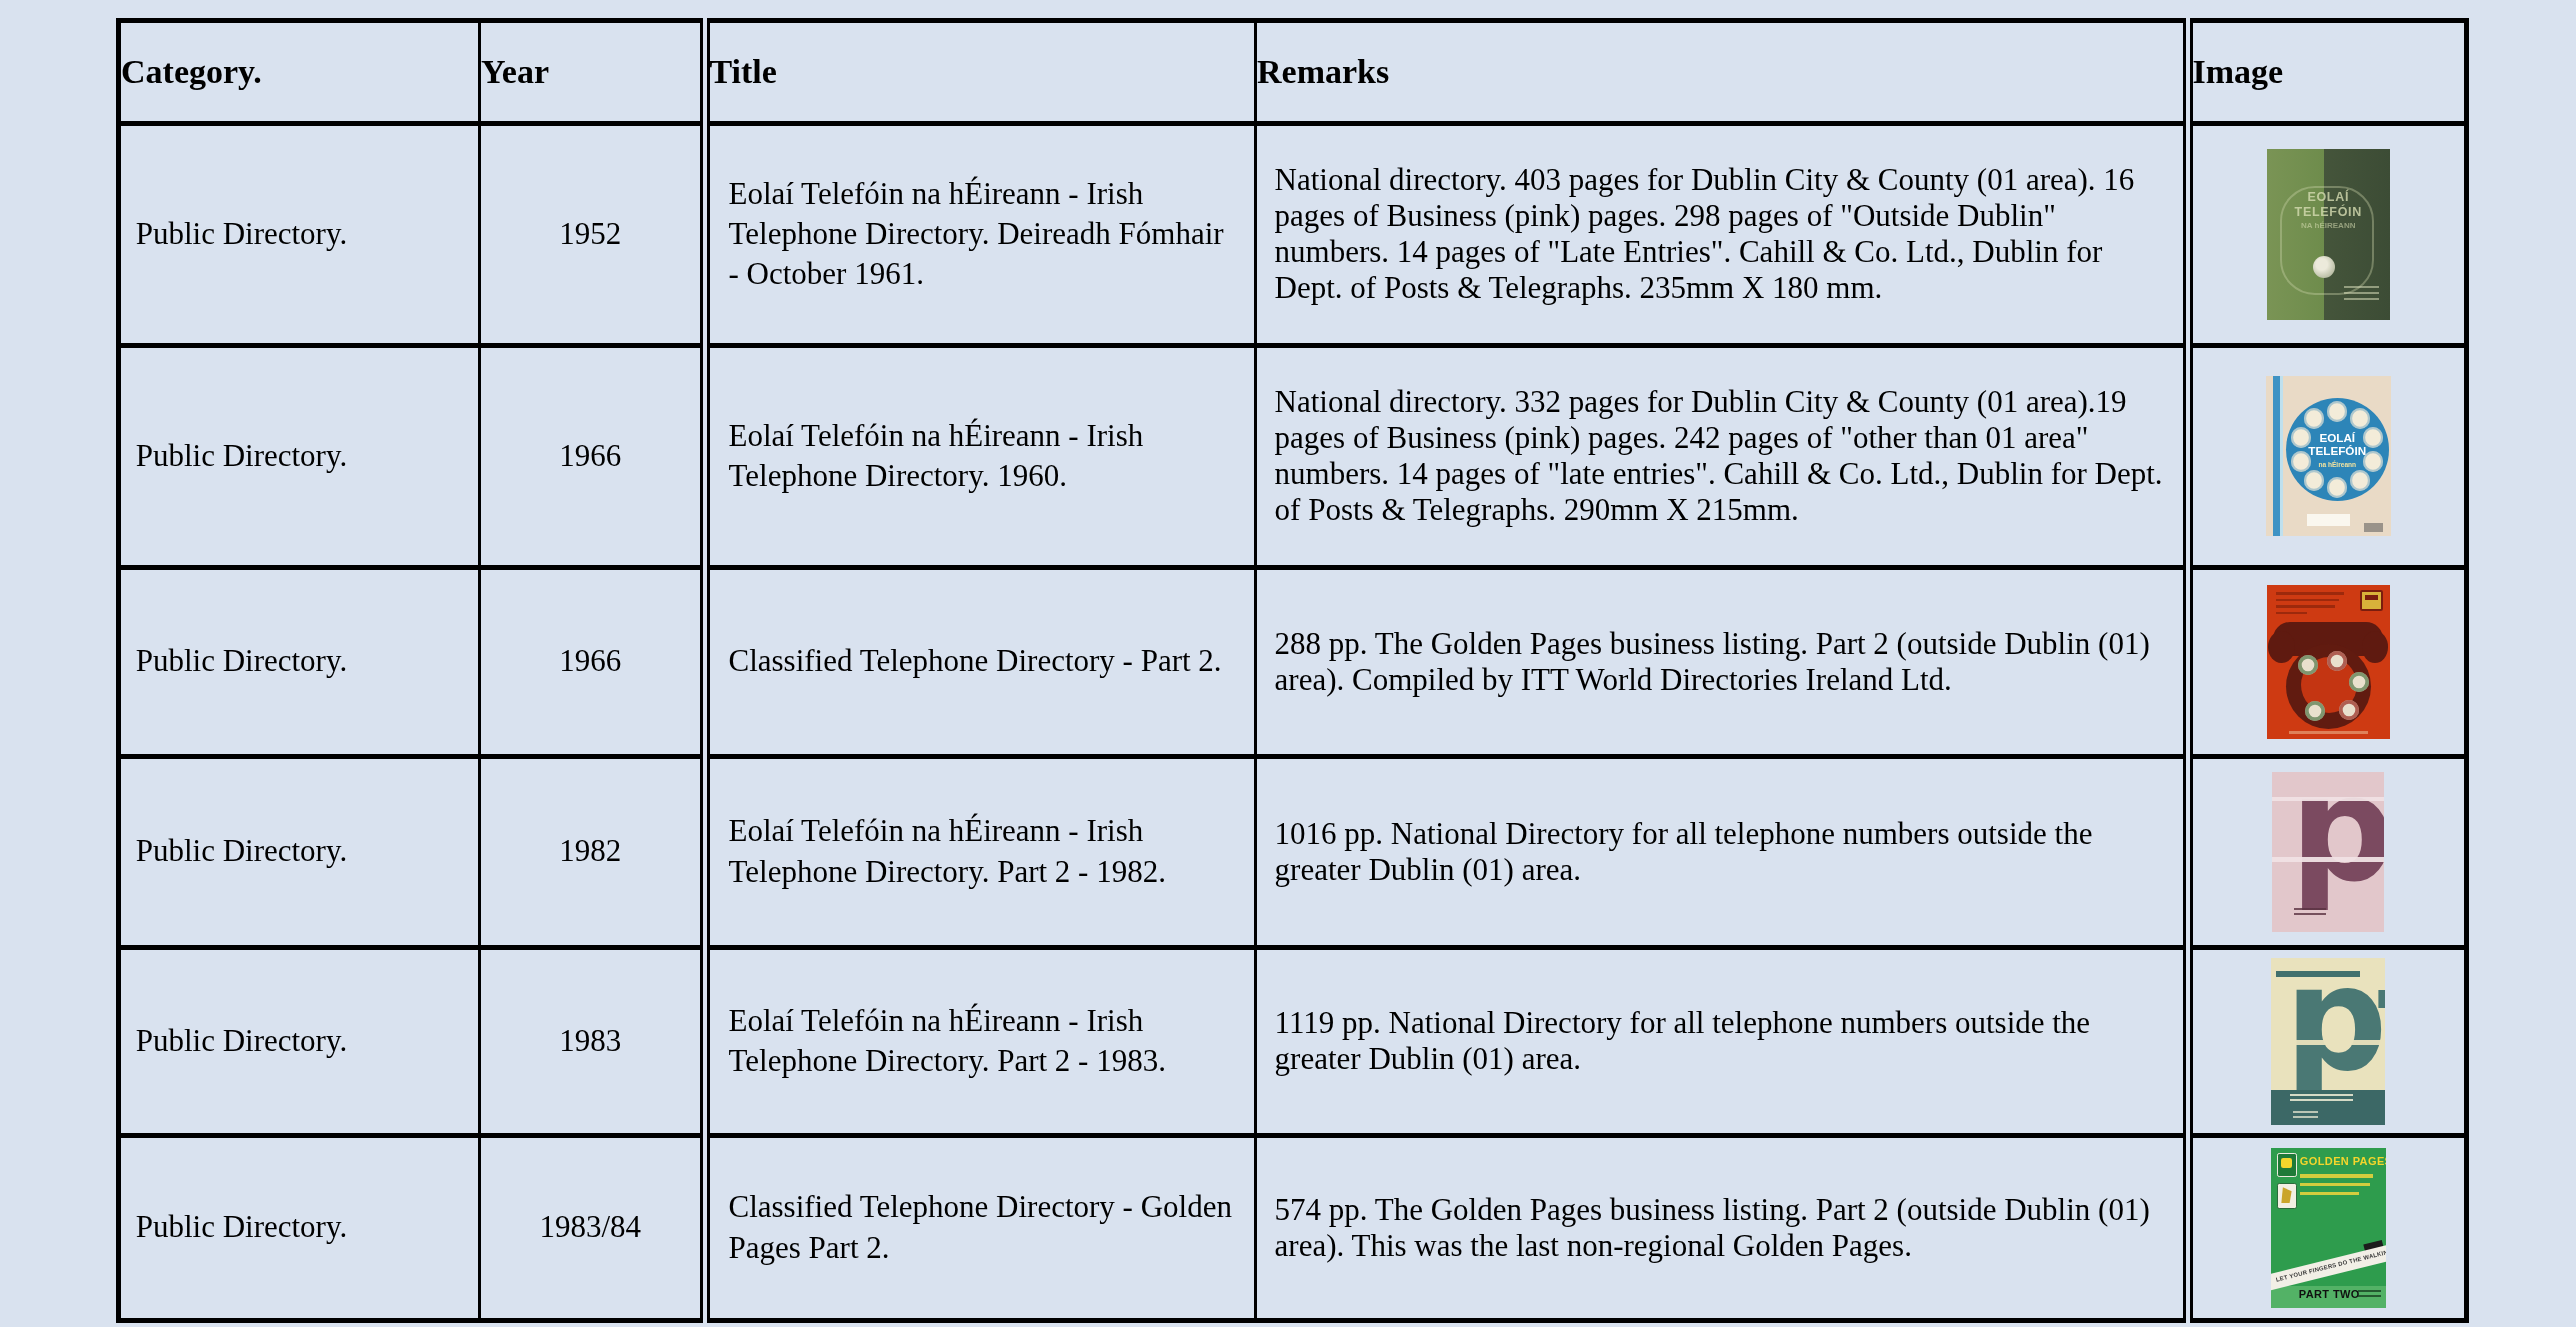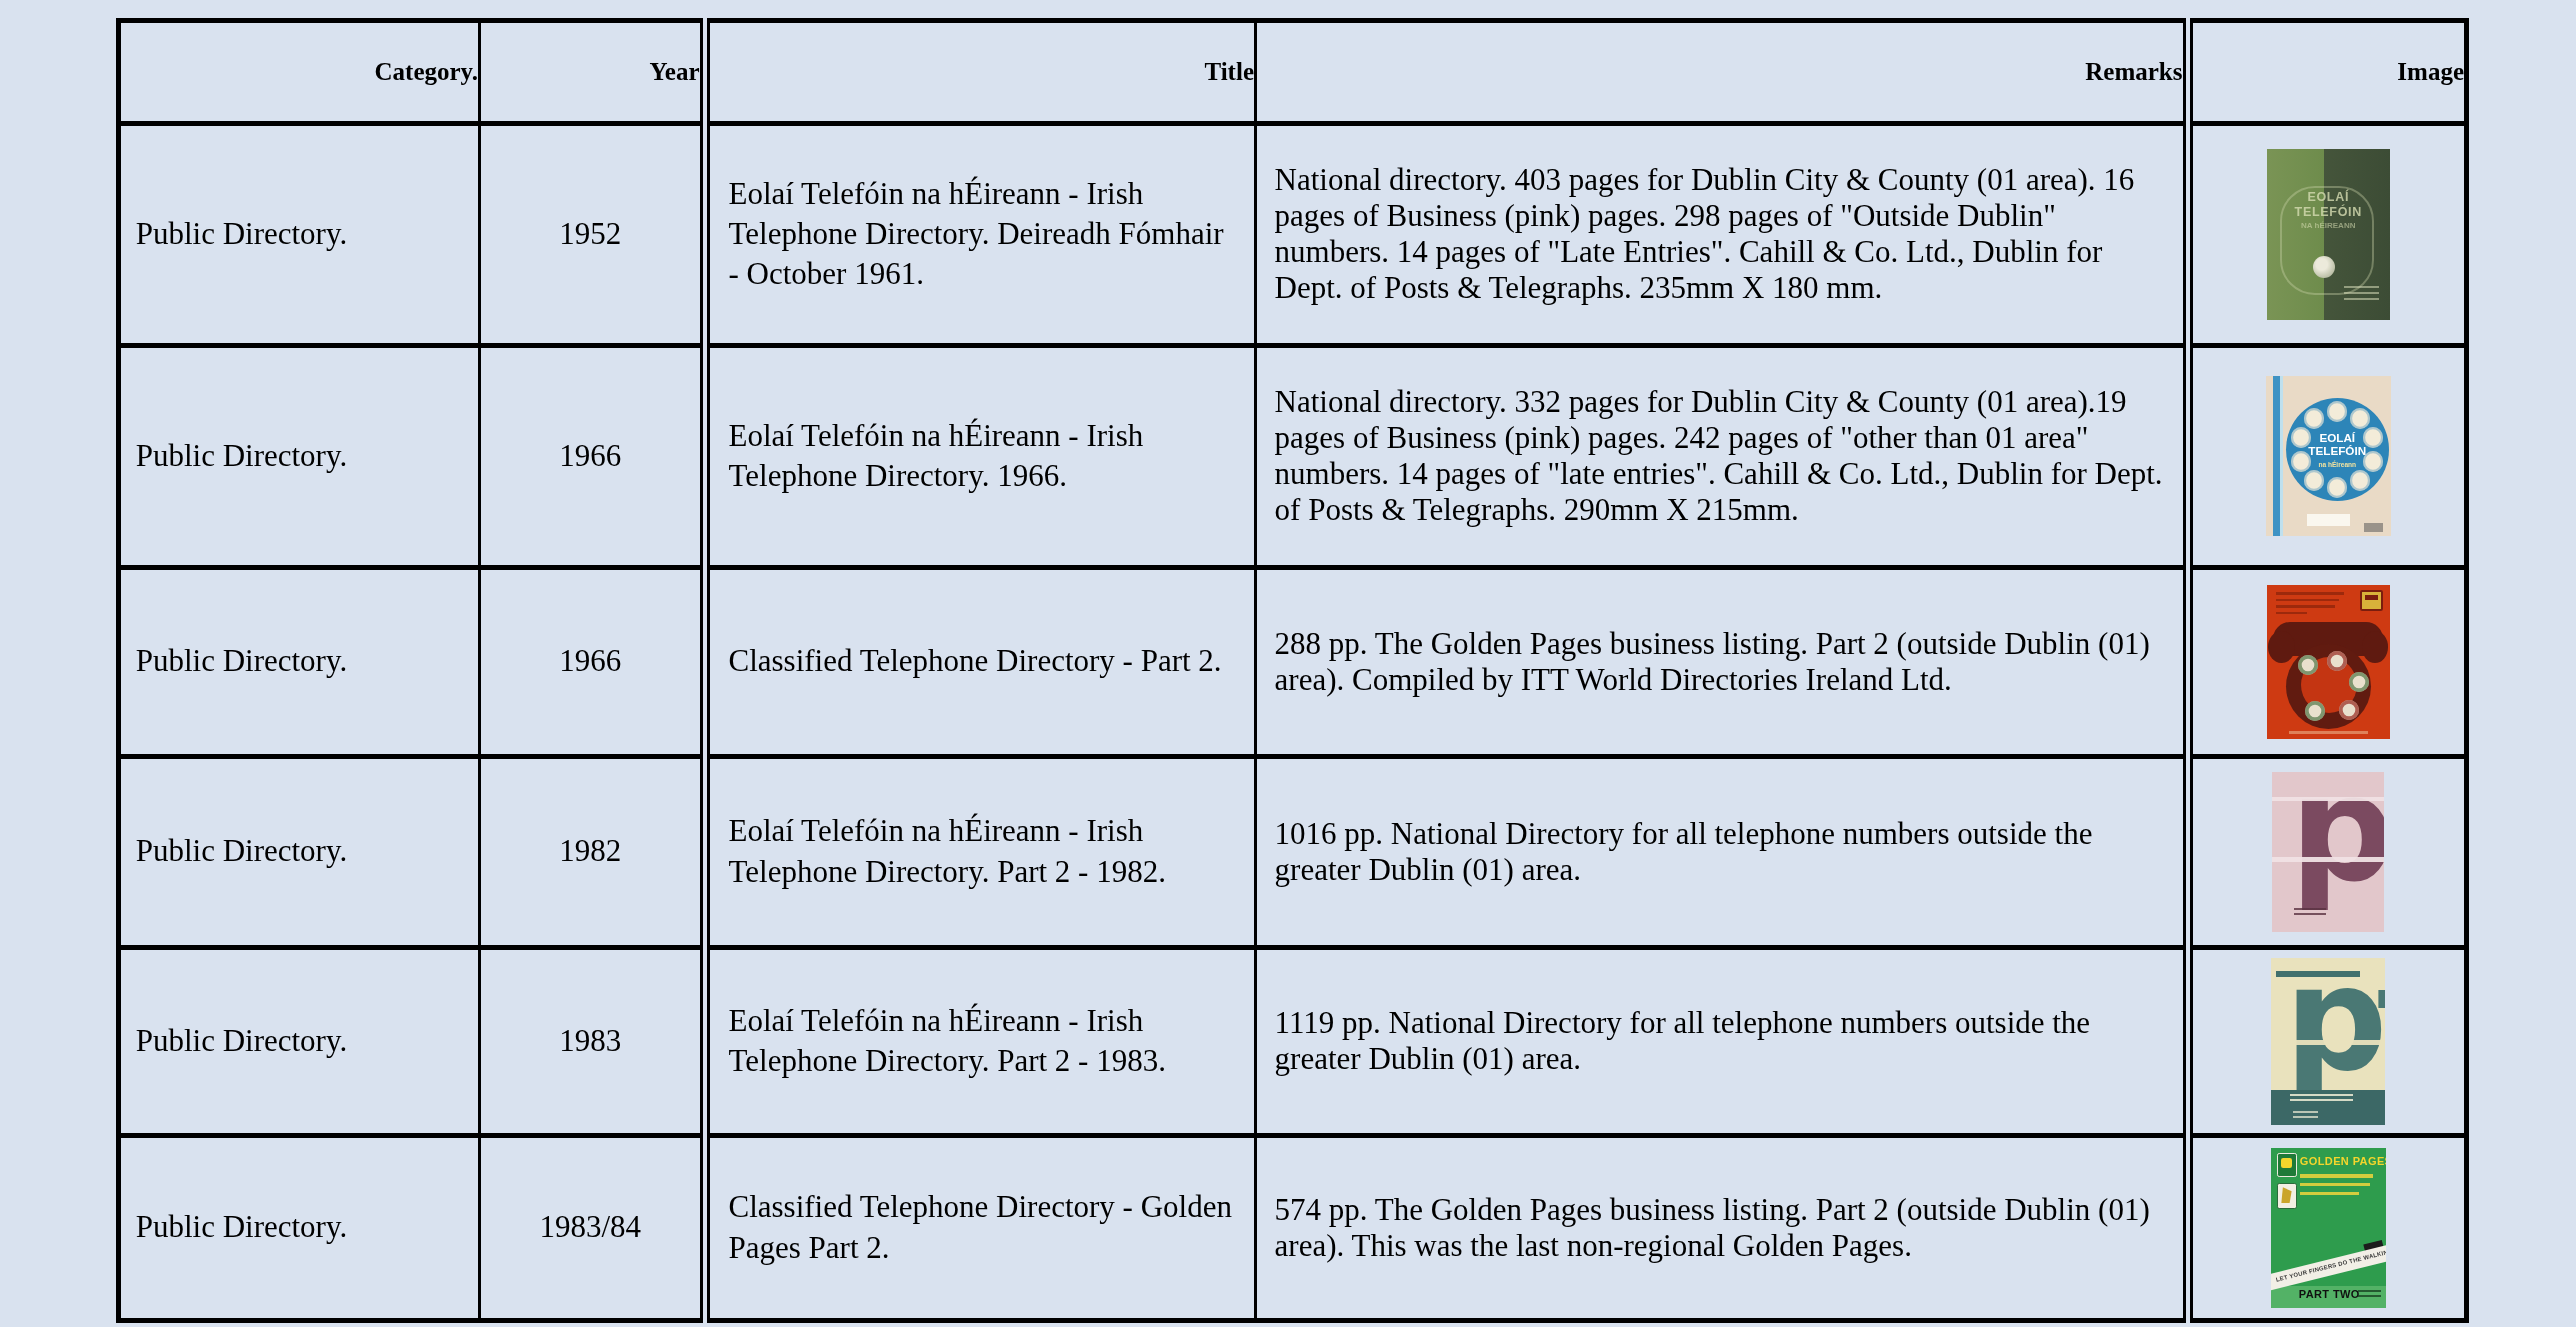--- a/index.html
+++ b/index.html
@@ -37,21 +37,21 @@
   .bl-double { border-left: 10.3px double #000; }
 
   tr.hrow  { height: 103px; }
   tr.r1, tr.r2 { height: 222px; }
   tr.r3 { height: 189px; }
   tr.r4 { height: 191px; }
   tr.r5 { height: 188px; }
   tr.r6 { height: 185px; }
 
   th {
-    font-size: 25px; font-weight: bold; text-align: right;
+    font-size: 34px; font-weight: bold; text-align: left;
     font-family: "Liberation Serif", serif;
   }
   td { font-size: 31px; line-height: 1.3; }
   td.cat { padding-left: 14.7px; padding-right: 9px; }
   td.year { text-align: center; }
   td.title { padding-left: 19px; padding-right: 14.7px; }
   td.remarks { padding: 4.4px 14.7px 4.4px 17.6px; line-height: 36px; }
   td.imgcell { text-align: center; }
 
   
@@ -187,21 +187,21 @@
           </div>
           <div class="hub"></div>
           <div class="mini"></div>
         </div>
       </td>
     </tr>
 
     <tr class="r2">
       <td class="cat">Public Directory.</td>
       <td class="year">1966</td>
-      <td class="title bl-double">Eolaí Telefóin na hÉireann - Irish Telephone Directory. 1966.</td>
+      <td class="title bl-double">Eolaí Telefóin na hÉireann - Irish Telephone Directory. 1960.</td>
       <td class="remarks">National directory. 332 pages for Dublin City &amp; County (01 area).19 pages of Business (pink) pages. 242 pages of "other than 01 area" numbers. 14 pages of "late entries". Cahill &amp; Co. Ltd., Dublin for Dept. of Posts &amp; Telegraphs. 290mm X 215mm.</td>
       <td class="imgcell bl-double">
         <div class="cover cv1966">
           <div class="stripe"></div>
           <div class="stripe2"></div>
           <div class="disc"></div>
           <div class="hole" style="left:61px;top:101px"></div>
           <div class="hole" style="left:84px;top:94px"></div>
           <div class="hole" style="left:97px;top:75px"></div>
           <div class="hole" style="left:97px;top:51px"></div>

